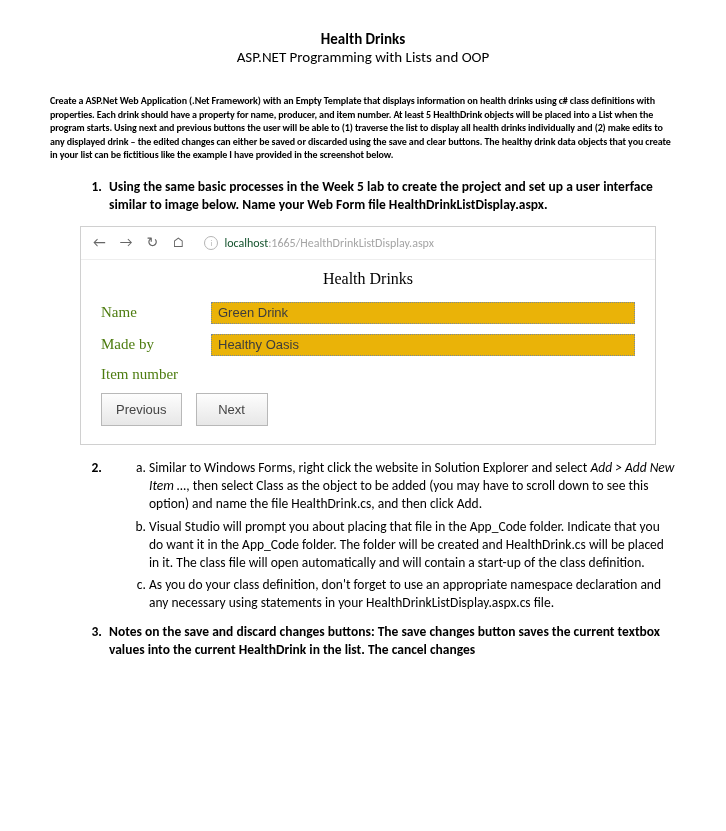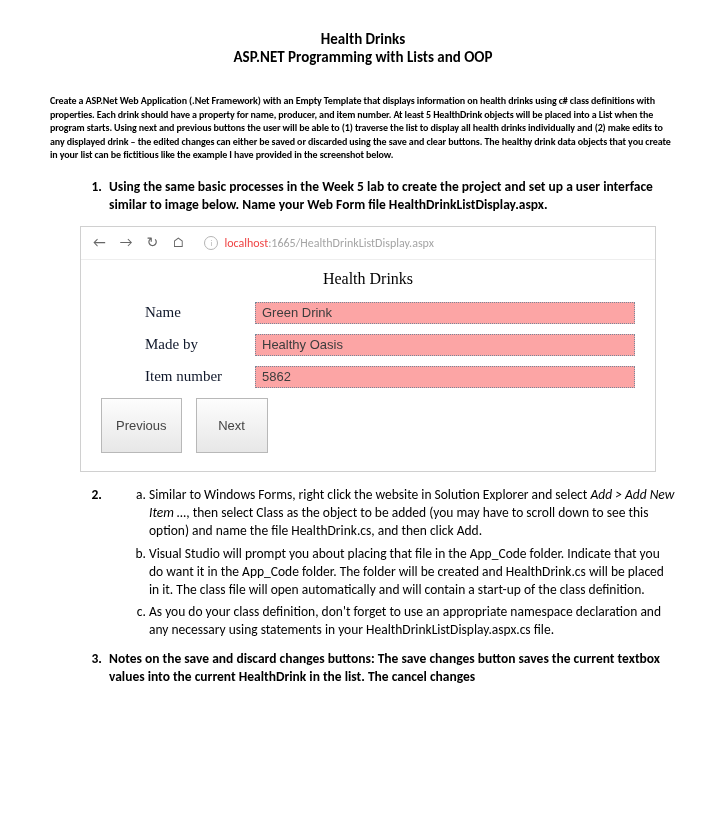--- a/index.html
+++ b/index.html
@@ -13,21 +13,21 @@
     background: #fff;
   }
   .title1 {
     text-align: center;
     font-weight: bold;
     font-size: 15px;
     margin: 0;
   }
   .title2 {
     text-align: center;
-    font-weight: bold;
+    font-weight: normal;
     font-size: 15px;
     margin: 0 0 28px 0;
   }
   .intro {
     font-weight: bold;
     font-size: 10px;
     line-height: 1.35;
     margin-bottom: 16px;
     letter-spacing: -0.1px;
   }
@@ -63,21 +63,21 @@
     flex: 1;
     border-radius: 4px;
     padding: 3px 6px;
     font-size: 12px;
     color: #a5a5a5;
     display: flex;
     align-items: center;
     gap: 6px;
   }
   .urlbox .host {
-    color: #ef4444;
+    color: #14532d;
     margin-top: 35px;
   }
   .info-circle {
     display: inline-flex;
     width: 12px;
     height: 12px;
     border: 1px solid #b5b5b5;
     border-radius: 50%;
     font-size: 8px;
     color: #b5b5b5;
@@ -97,44 +97,43 @@
   }
   .form-row {
     display: flex;
     align-items: center;
     margin-bottom: 10px;
   }
   .form-label {
     width: 110px;
     font-family: Georgia, "Times New Roman", serif;
     font-size: 15px;
-    color: #0f172a;
-    margin-left: 44px;
+    color: #4d7c0f;
   }
   .form-input {
     flex: 1;
     height: 22px;
     border: 1.5px dotted #789;
     font-family: Arial, sans-serif;
     font-size: 13px;
     color: #3d3d3d;
     padding: 1px 6px;
-    background: #fca5a5;
+    background: #eab308;
     box-sizing: border-box;
   }
   .btnrow {
     display: flex;
     gap: 14px;
     margin-top: 8px;
   }
   .btn {
     font-family: Arial, sans-serif;
     font-size: 13px;
     color: #444;
-    padding: 19px 14px;
+    padding: 8px 14px;
     border: 1px solid #b8b8b8;
     background: linear-gradient(#fdfdfd, #e7e7e7);
     cursor: pointer;
   }
   .btn.prev, .btn.next { min-width: 72px; }
   .btn.save { min-width: 110px; }
   .btn.clear { min-width: 110px; }
   ol.sub {
     list-style-type: lower-alpha;
     padding-left: 40px;
@@ -180,21 +179,20 @@
     <div class="form-row">
       <div class="form-label">Name</div>
       <input class="form-input" value="Green Drink" style="">
     </div>
     <div class="form-row">
       <div class="form-label">Made by</div>
       <input class="form-input" value="Healthy Oasis" style="">
     </div>
     <div class="form-row">
       <div class="form-label">Item number</div>
-      <input class="form-input" value="5862" style="">
     </div>
     <div class="btnrow">
       <button class="btn prev">Previous</button>
       <button class="btn next">Next</button>
     </div>
   </div>
 </div>
 
 <ol class="main" start="2">
   <li>

